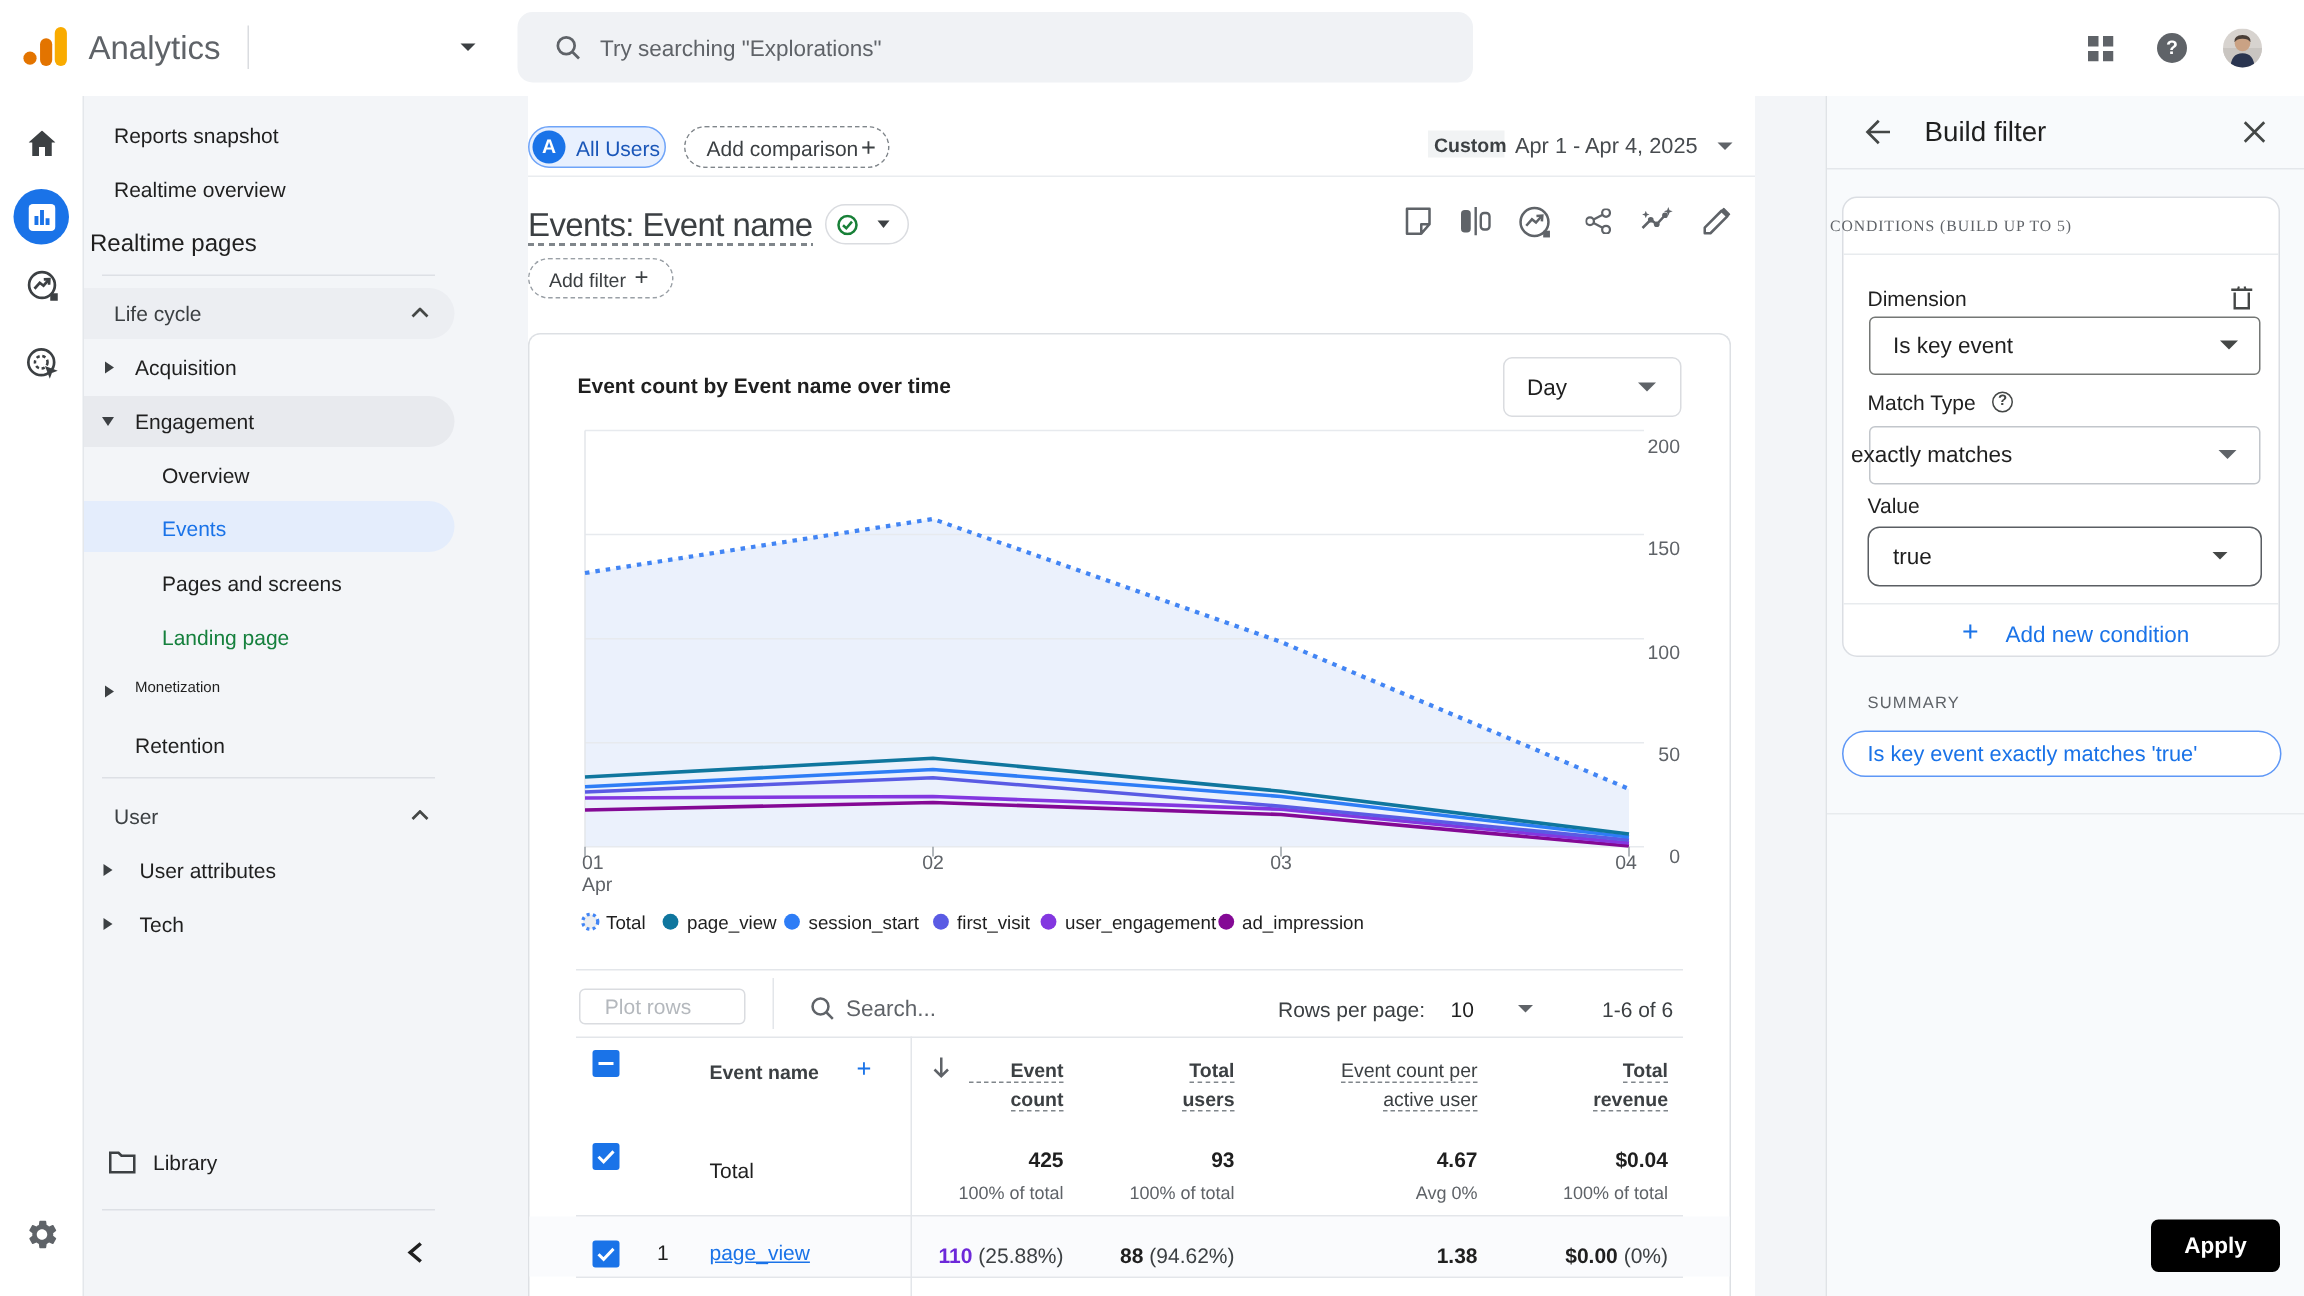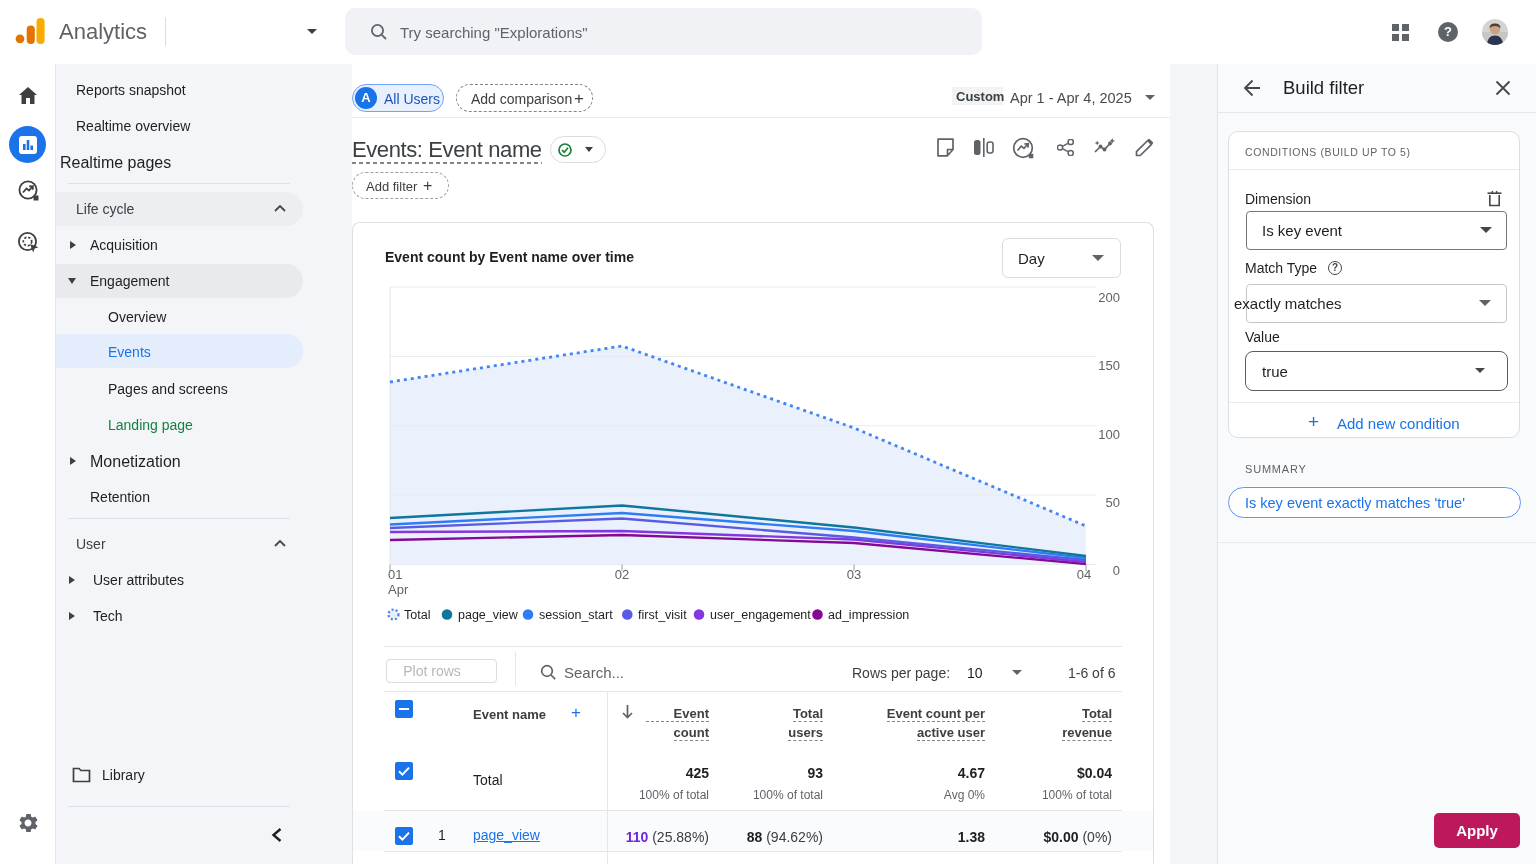--- a/index.html
+++ b/index.html
@@ -93,21 +93,21 @@
 <div class="abs" style="left:90px;top:237px;font-size:14px;color:#1f1f1f;">Acquisition</div>
 <div class="abs" style="left:56px;top:264px;width:247px;height:34px;background:#e8eaee;border-radius:0 17px 17px 0;"></div>
 <div class="abs tri-d" style="left:68px;top:278px;"></div>
 <div class="abs" style="left:90px;top:273px;font-size:14px;color:#1f1f1f;">Engagement</div>
 <div class="abs" style="left:108px;top:309px;font-size:14px;color:#1f1f1f;">Overview</div>
 <div class="abs" style="left:56px;top:334px;width:247px;height:34px;background:#e4edfc;border-radius:0 17px 17px 0;"></div>
 <div class="abs" style="left:108px;top:344px;font-size:14px;color:#1a73e8;">Events</div>
 <div class="abs" style="left:108px;top:381px;font-size:14px;color:#1f1f1f;">Pages and screens</div>
 <div class="abs" style="left:108px;top:417px;font-size:14px;color:#15803d;">Landing page</div>
 <div class="abs tri-r" style="left:70px;top:457px;"></div>
-<div class="abs" style="left:90px;top:453px;font-size:16px;color:#1f1f1f;">Monetization</div>
+<div class="abs" style="left:90px;top:453px;font-size:10px;color:#1f1f1f;">Monetization</div>
 <div class="abs" style="left:90px;top:489px;font-size:14px;color:#1f1f1f;">Retention</div>
 <div class="abs" style="left:68px;top:518px;width:222px;height:1px;background:#dde0e5;"></div>
 <div class="abs" style="left:76px;top:536px;font-size:14px;color:#3c4043;">User</div>
 <svg class="abs" style="left:274px;top:540px;" width="12" height="7" viewBox="0 0 12 7">
     <path d="M1 6 L6 1 L11 6" fill="none" stroke="#444746" stroke-width="1.8"></path>
   </svg>
 <div class="abs tri-r" style="left:69px;top:576px;"></div>
 <div class="abs" style="left:93px;top:572px;font-size:14px;color:#1f1f1f;">User attributes</div>
 <div class="abs tri-r" style="left:69px;top:612px;"></div>
 <div class="abs" style="left:93px;top:608px;font-size:14px;color:#1f1f1f;">Tech</div>
@@ -257,21 +257,21 @@
 
 <div class="abs" style="left:395px;top:700px;width:18px;height:18px;background:#1a73e8;border-radius:2px;"></div>
 <div class="abs" style="left:399px;top:708px;width:10px;height:2.2px;background:#fff;"></div>
 <div class="abs" style="left:473px;top:707px;font-size:13px;font-weight:700;color:#3c4043;">Event name</div>
 <div class="abs" style="left:571px;top:703px;font-size:17px;color:#1a73e8;">+</div>
 <svg class="abs" style="left:621px;top:704px;" width="13" height="15" viewBox="0 0 13 15">
     <path d="M6.5 1 V13 M2 9 L6.5 13.5 L11 9" fill="none" stroke="#5f6368" stroke-width="1.7"></path>
   </svg>
 <div class="abs" style="left:569px;top:704px;width:140px;text-align:right;font-size:13px;font-weight:700;color:#3c4043;line-height:19px;"><span style="border-bottom:1px dashed #80868b;padding-left:28px;">Event</span><br><span style="border-bottom:1px dashed #80868b;">count</span></div>
 <div class="abs" style="left:683px;top:704px;width:140px;text-align:right;font-size:13px;font-weight:700;color:#3c4043;line-height:19px;"><span style="border-bottom:1px dashed #80868b;">Total</span><br><span style="border-bottom:1px dashed #80868b;">users</span></div>
-<div class="abs" style="left:845px;top:704px;width:140px;text-align:right;font-size:13px;font-weight:700;color:#3c4043;line-height:19px;"><span style="border-bottom:1px dashed #80868b;">Event count per</span><br><span style="border-bottom:1px dashed #80868b;">active user</span></div>
+<div class="abs" style="left:845px;top:704px;width:140px;text-align:right;font-size:13px;font-weight:400;color:#3c4043;line-height:19px;"><span style="border-bottom:1px dashed #80868b;">Event count per</span><br><span style="border-bottom:1px dashed #80868b;">active user</span></div>
 <div class="abs" style="left:972px;top:704px;width:140px;text-align:right;font-size:13px;font-weight:700;color:#3c4043;line-height:19px;"><span style="border-bottom:1px dashed #80868b;">Total</span><br><span style="border-bottom:1px dashed #80868b;">revenue</span></div>
 
 <div class="abs" style="left:395px;top:762px;width:18px;height:18px;background:#1a73e8;border-radius:2px;"></div>
 <svg class="abs" style="left:395px;top:762px;" width="18" height="18" viewBox="0 0 18 18">
     <path d="M4 9.2 L7.4 12.6 L14 5.6" fill="none" stroke="#fff" stroke-width="2"></path>
   </svg>
 <div class="abs" style="left:473px;top:772px;font-size:14px;color:#1f1f1f;">Total</div>
 <div class="abs" style="left:569px;top:765px;width:140px;text-align:right;font-size:14px;font-weight:700;color:#1f1f1f;">425</div>
 <div class="abs" style="left:569px;top:788px;width:140px;text-align:right;font-size:12px;color:#5f6368;">100% of total</div>
 <div class="abs" style="left:683px;top:765px;width:140px;text-align:right;font-size:14px;font-weight:700;color:#1f1f1f;">93</div>
@@ -297,21 +297,21 @@
 <div class="abs" style="left:1217px;top:64px;width:319px;height:800px;background:#f8fafc;border-left:1px solid #e0e3e7;"></div>
 <svg class="abs" style="left:1243px;top:79px;" width="18" height="18" viewBox="0 0 18 18">
     <path d="M9.5 1.5 L2 9 L9.5 16.5 M2.5 9 H17" fill="none" stroke="#444746" stroke-width="1.8"></path>
   </svg>
 <div class="abs" style="left:1283px;top:77px;font-size:18.5px;color:#1f1f1f;">Build filter</div>
 <svg class="abs" style="left:1495px;top:80px;" width="16" height="16" viewBox="0 0 16 16">
     <path d="M1.5 1.5 L14.5 14.5 M14.5 1.5 L1.5 14.5" stroke="#444746" stroke-width="1.8"></path>
   </svg>
 <div class="abs" style="left:1218px;top:112px;width:318px;height:1px;background:#e4e7eb;"></div>
 <div class="abs" style="left:1228px;top:131px;width:292px;height:307px;background:#fff;border:1px solid #dbdee3;border-radius:10px;"></div>
-<div class="abs" style="left:1245px;top:146px;font-size:10.5px;letter-spacing:0.6px;color:#5f6368;">CONDITIONS (BUILD UP TO 5)</div>
+<div class="abs" style="left:1220px;top:146px;font-size:10.5px;letter-spacing:0.6px;color:#5f6368;font-family:Liberation Serif, serif;">CONDITIONS (BUILD UP TO 5)</div>
 <div class="abs" style="left:1229px;top:169px;width:290px;height:1px;background:#e8ebee;"></div>
 <div class="abs" style="left:1245px;top:191px;font-size:14px;color:#1f1f1f;">Dimension</div>
 <svg class="abs" style="left:1487px;top:190px;" width="15" height="17" viewBox="0 0 15 17">
     <path d="M2.8 5 V15.5 H12.2 V5" fill="none" stroke="#444746" stroke-width="1.6"></path>
     <line x1="0.5" y1="3.2" x2="14.5" y2="3.2" stroke="#444746" stroke-width="1.6"></line>
     <line x1="5" y1="3" x2="5.6" y2="1" stroke="#444746" stroke-width="1.4"></line>
     <line x1="10" y1="3" x2="9.4" y2="1" stroke="#444746" stroke-width="1.4"></line>
   </svg>
 <div class="abs" style="left:1246px;top:211px;width:261px;height:39px;background:#fff;border:1px solid #747775;border-radius:4px;"></div>
 <div class="abs" style="left:1262px;top:222px;font-size:15px;color:#1f1f1f;">Is key event</div>
@@ -325,13 +325,13 @@
 <div class="abs" style="left:1245px;top:351px;width:263px;height:40px;background:#fff;border:1.5px solid #5a5e63;border-radius:8px;"></div>
 <div class="abs" style="left:1262px;top:363px;font-size:15px;color:#1f1f1f;">true</div>
 <div class="abs caret" style="left:1475px;top:368px;border-left-width:5.5px;border-right-width:5.5px;border-top-width:5.5px;border-top-color:#444746;"></div>
 <div class="abs" style="left:1229px;top:402px;width:290px;height:1px;background:#e8ebee;"></div>
 <div class="abs" style="left:1308px;top:411px;font-size:19px;color:#1a73e8;">+</div>
 <div class="abs" style="left:1337px;top:415px;font-size:15px;color:#1a73e8;">Add new condition</div>
 <div class="abs" style="left:1245px;top:463px;font-size:11px;letter-spacing:0.8px;color:#5f6368;">SUMMARY</div>
 <div class="abs" style="left:1228px;top:487px;width:293px;height:31px;background:#fff;border:1px solid #5e97f6;border-radius:16px;"></div>
 <div class="abs" style="left:1245px;top:495px;font-size:14.5px;color:#1a73e8;">Is key event exactly matches 'true'</div>
 <div class="abs" style="left:1218px;top:542px;width:318px;height:1px;background:#e8ebee;"></div>
-<div class="abs" style="left:1434px;top:813px;width:86px;height:35px;background:#be185d;border-radius:5px;color:#fff;font-size:15px;font-weight:700;text-align:center;line-height:35px;">Apply</div>
+<div class="abs" style="left:1434px;top:813px;width:86px;height:35px;background:#000000;border-radius:5px;color:#fff;font-size:15px;font-weight:700;text-align:center;line-height:35px;">Apply</div>
 
 </body></html>

